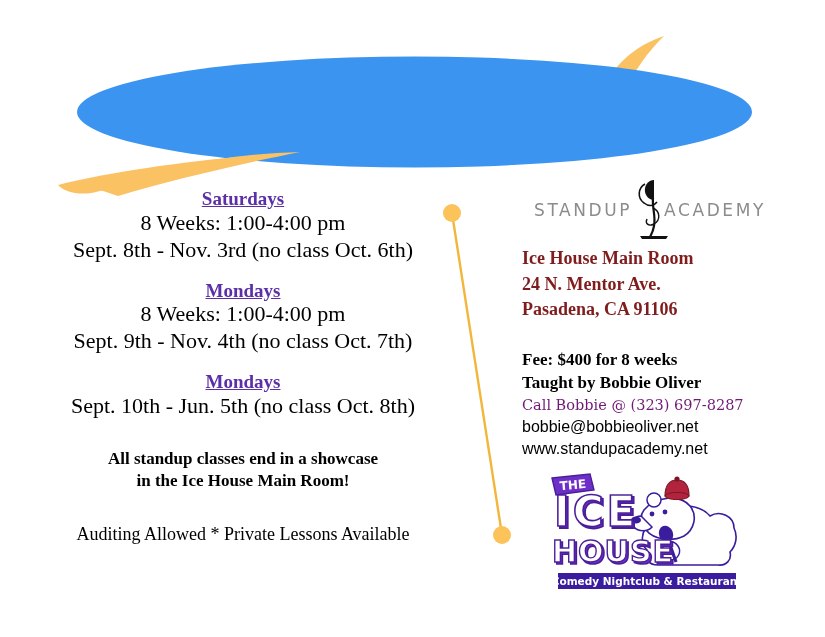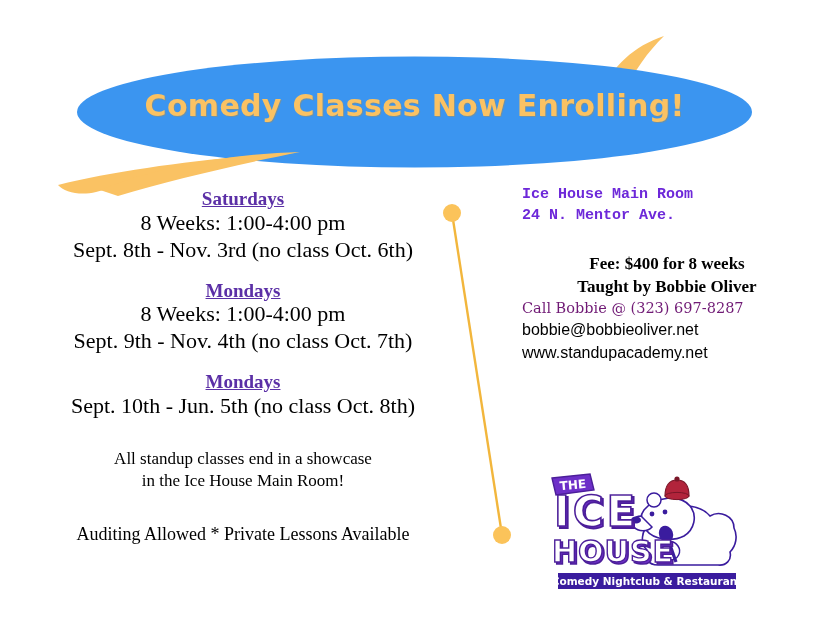--- a/index.html
+++ b/index.html
@@ -63,21 +63,21 @@
     font-family: "Liberation Serif", serif;
     font-size: 22px;
     color: #000000;
     line-height: 1.22;
     margin: 0;
     white-space: nowrap;
   }
   .block-gap { height: 16px; }
   .showcase {
     font-family: "Liberation Serif", serif;
-    font-weight: normal;
+    font-weight: bold;
     font-size: 17px;
     line-height: 1.3;
     margin: 0;
   }
   .auditing {
     font-family: "Liberation Serif", serif;
     font-size: 18px;
     margin: 0;
     white-space: nowrap;
   }
@@ -110,37 +110,36 @@
     font-family: "DejaVu Sans", sans-serif;
     font-size: 17px;
     letter-spacing: 2.6px;
     color: #8C8C8C;
     white-space: nowrap;
   }
   #logo-standup { left: 2px; }
   #logo-academy { left: 132px; }
 
   .addr-line {
-    font-family: Liberation Mono, monospace;
-    font-weight: bold;
-    font-size: 15px;
-    color: #6d28d9;
+    font-family: Liberation Serif, serif;
+    font-weight: bold;
+    font-size: 18px;
+    color: #7f1d1d;
     line-height: 1.42;
     margin: 0;
     white-space: nowrap;
   }
   .fee-line {
     font-family: "Liberation Serif", serif;
     font-weight: bold;
     font-size: 17px;
     color: #000000;
     line-height: 1.35;
     margin: 0;
     white-space: nowrap;
-    text-align: center;
   }
   .contact-line {
     font-family: Liberation Sans, sans-serif;
     font-size: 16px;
     color: #000000;
     line-height: 1.38;
     margin: 0;
     white-space: nowrap;
   }
   .contact-thin {
@@ -169,21 +168,20 @@
   <div id="banner-layer">
     <svg width="825" height="200" viewBox="0 0 825 200">
 
       <path d="M600 95 C 612 66, 634 46, 664 36 C 648 52, 634 70, 624 95 Z" fill="#FAC263"></path>
 
       <ellipse cx="414.5" cy="112" rx="337.5" ry="55.5" fill="#3B95F0"></ellipse>
 
       <path d="M58 185 C 110 172, 180 162, 248 156 C 210 166, 140 180, 96 192 C 80 196, 64 192, 58 185 Z" fill="#FAC263"></path>
       <path d="M100 190 C 160 166, 230 154, 300 152 C 240 164, 170 180, 118 196 Z" fill="#FAC263"></path>
     </svg>
-    <div id="banner-title">Comedy Classes Now Enrolling!</div>
   </div>
 
   <div id="schedule">
 
     <div>
       <div class="day-heading">Saturdays</div>
       <div class="day-line">8 Weeks: 1:00-4:00 pm</div>
       <div class="day-line">Sept. 8th - Nov. 3rd (no class Oct. 6th)</div>
     </div>
 
@@ -217,26 +215,38 @@
   <div id="divider">
     <svg width="100" height="360" viewBox="0 0 100 360">
       <line x1="22" y1="18" x2="72" y2="340" stroke="#F2B63C" stroke-width="2.4"></line>
       <circle cx="22" cy="18" r="9" fill="#FBC35A"></circle>
       <circle cx="72" cy="340" r="9" fill="#FBC35A"></circle>
     </svg>
   </div>
 
   <div id="right-col">
 
+    <div id="academy-logo">
+      <svg width="250" height="62" viewBox="0 0 250 62">
+        <path fill="#111111" d="M122 2 C 116 2, 112 8, 113 14 C 114 19, 118 22, 122 22 L 122 2 Z"></path>
+        <path fill="none" stroke="#111111" stroke-width="1.6" d="M113 6 C 106 10, 105 20, 112 25 C 117 29, 122 28, 125 24"></path>
+        <path fill="none" stroke="#111111" stroke-width="2.2" d="M121 20 C 120 30, 124 38, 122 48 C 121 54, 119 57, 118 59"></path>
+        <path fill="none" stroke="#111111" stroke-width="1.4" d="M121 30 C 128 33, 129 42, 122 46 C 116 49, 113 45, 115 41"></path>
+        <path fill="#111111" d="M108 58 L 136 58 L 134 61 L 110 61 Z"></path>
+      </svg>
+      <span class="logo-word" id="logo-standup">STANDUP</span>
+      <span class="logo-word" id="logo-academy">ACADEMY</span>
+    </div>
 
     <div style="height:6px"></div>
 
     <div>
       <div class="addr-line">Ice House Main Room</div>
       <div class="addr-line">24 N. Mentor Ave.</div>
+      <div class="addr-line">Pasadena, CA 91106</div>
     </div>
 
     <div style="height:26px"></div>
 
     <div>
       <div class="fee-line">Fee:  $400 for 8 weeks</div>
       <div class="fee-line">Taught by Bobbie Oliver</div>
       <div class="contact-thin">Call Bobbie @ (323) 697-8287</div>
       <div class="contact-line">bobbie@bobbieoliver.net</div>
       <div class="contact-line">www.standupacademy.net</div>

